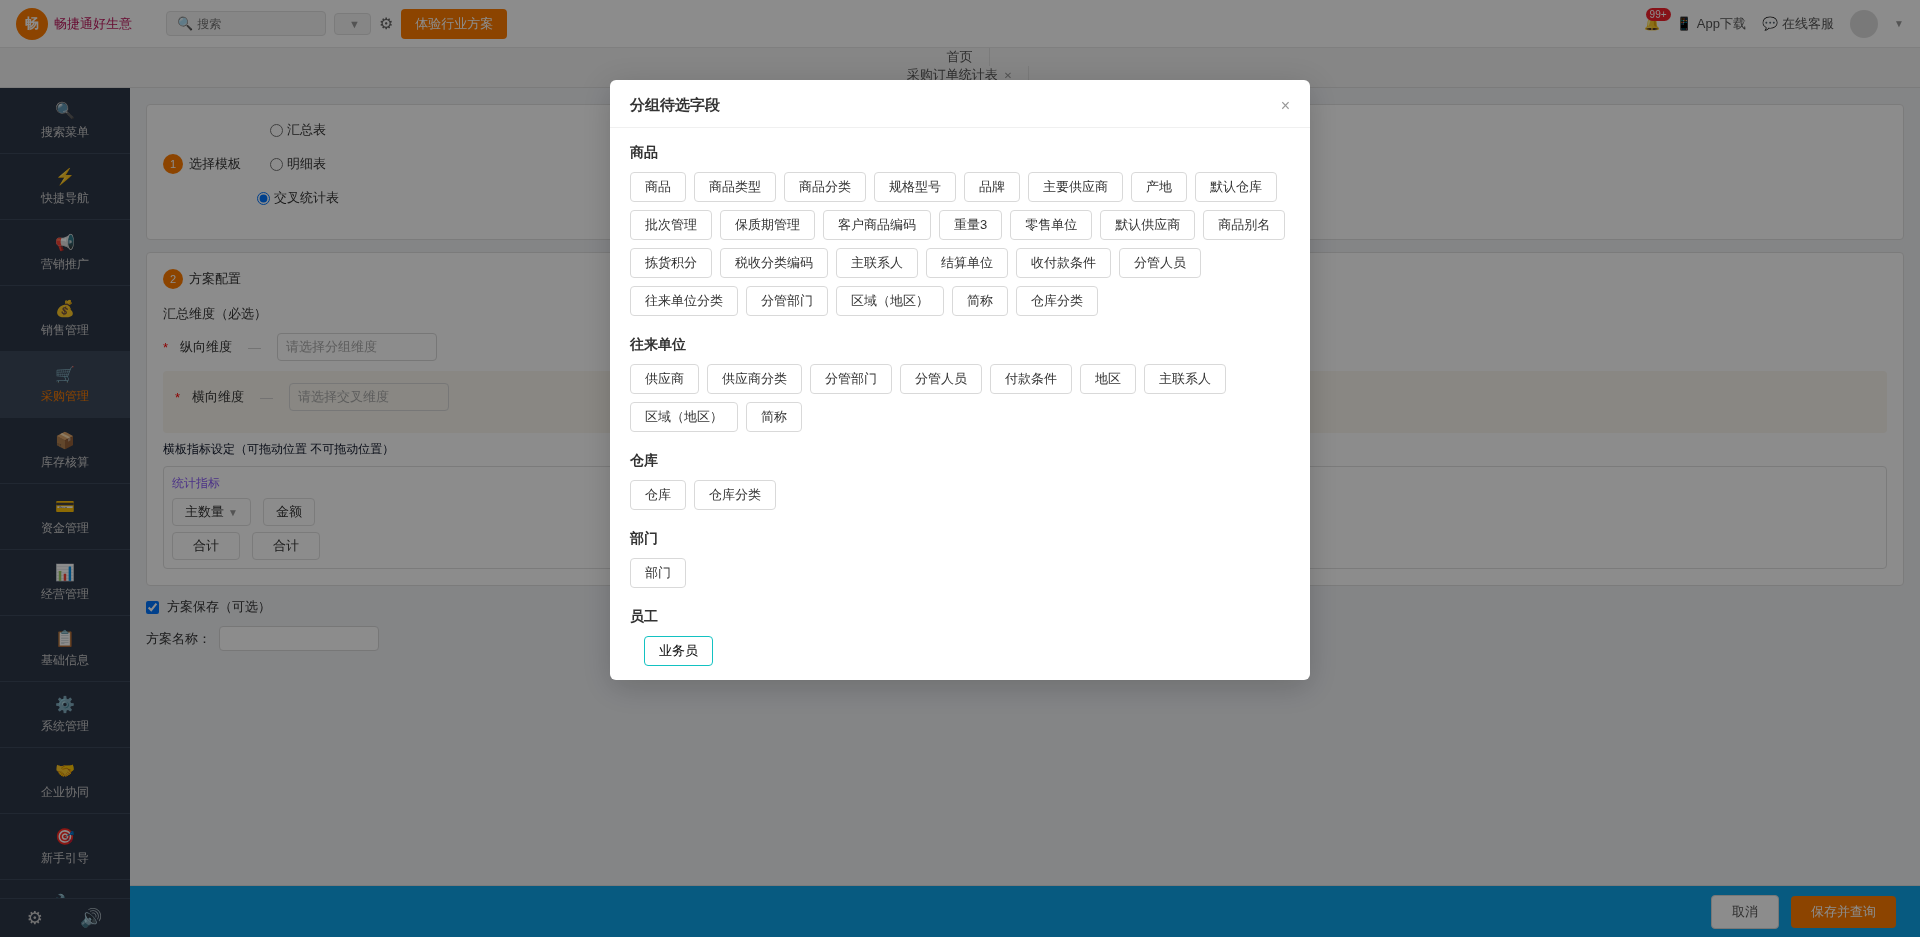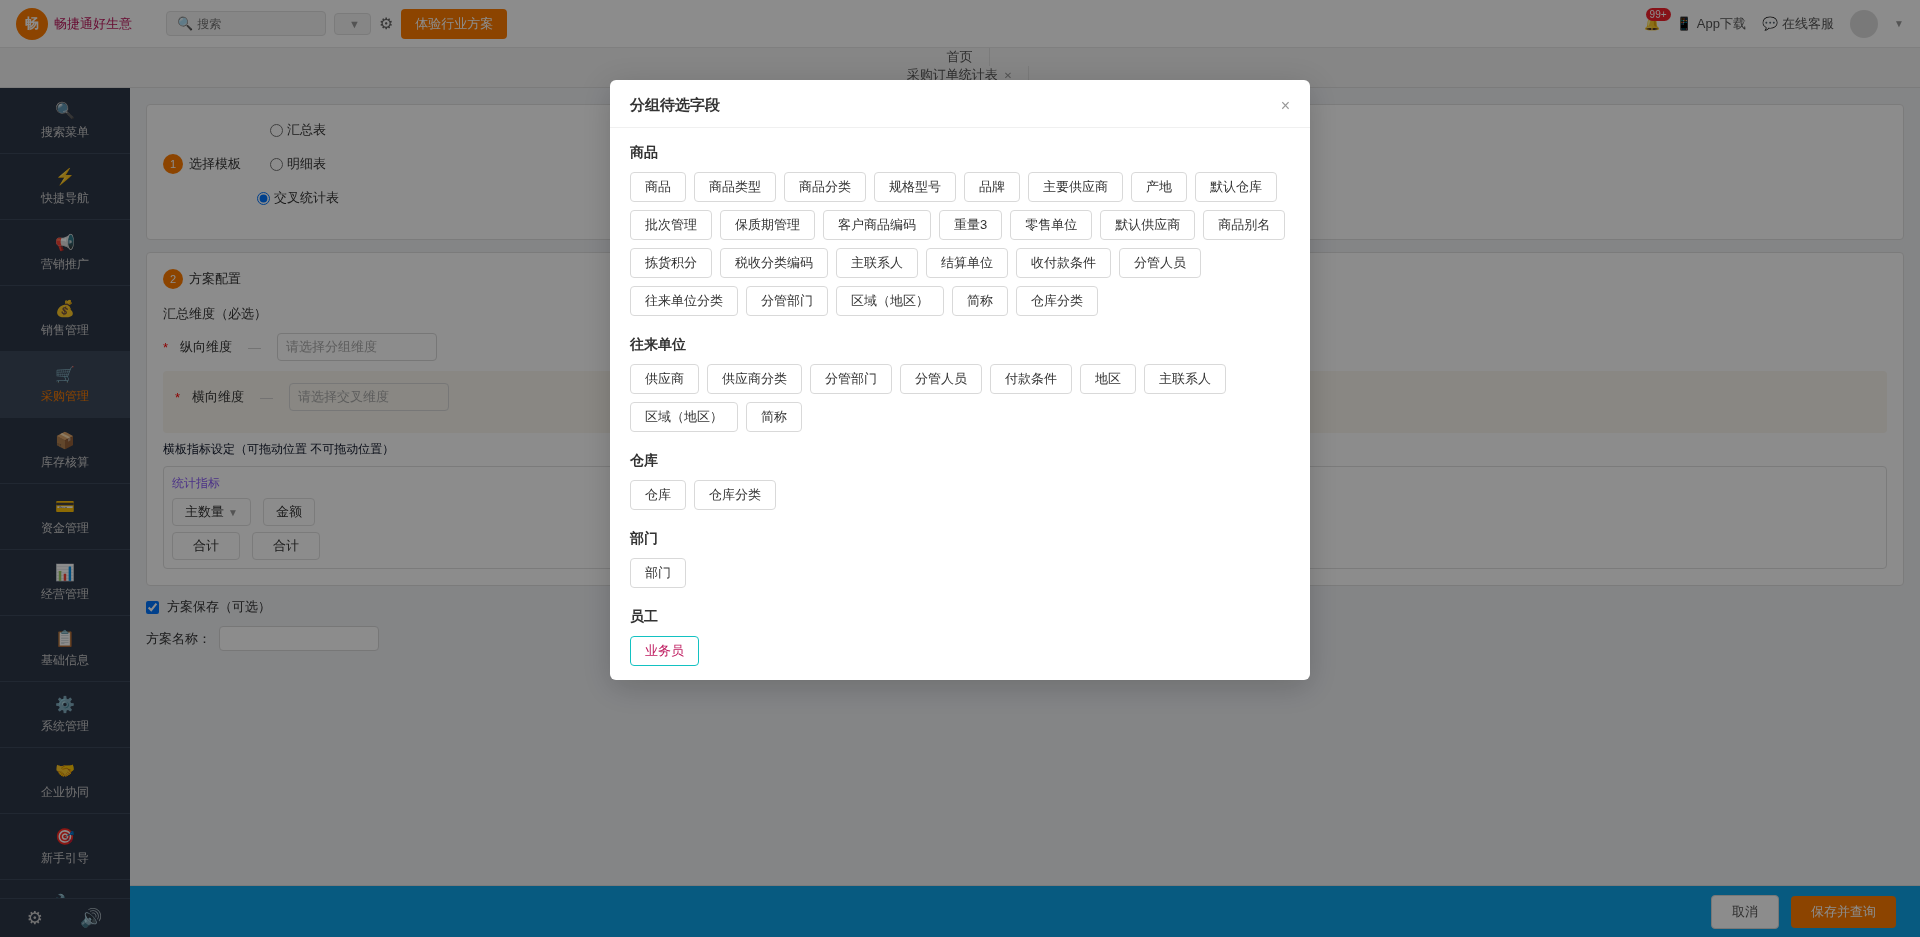--- a/index.html
+++ b/index.html
@@ -315,21 +315,22 @@
       border-radius: 4px;
       padding: 5px 14px;
       font-size: 13px;
       color: #333;
       cursor: pointer;
       background: #fff;
       white-space: nowrap;
     }
     .field-tag.selected {
       border-color: #13c2c2;
-      color: #be185d;
+      color: #000000;
+      margin-left: 14px;
     }
 
     
     .modal-body::-webkit-scrollbar { width: 6px; }
     .modal-body::-webkit-scrollbar-track { background: #f0f0f0; }
     .modal-body::-webkit-scrollbar-thumb { background: #ccc; border-radius: 3px; }
 
     
     .action-bar {
       position: fixed;

